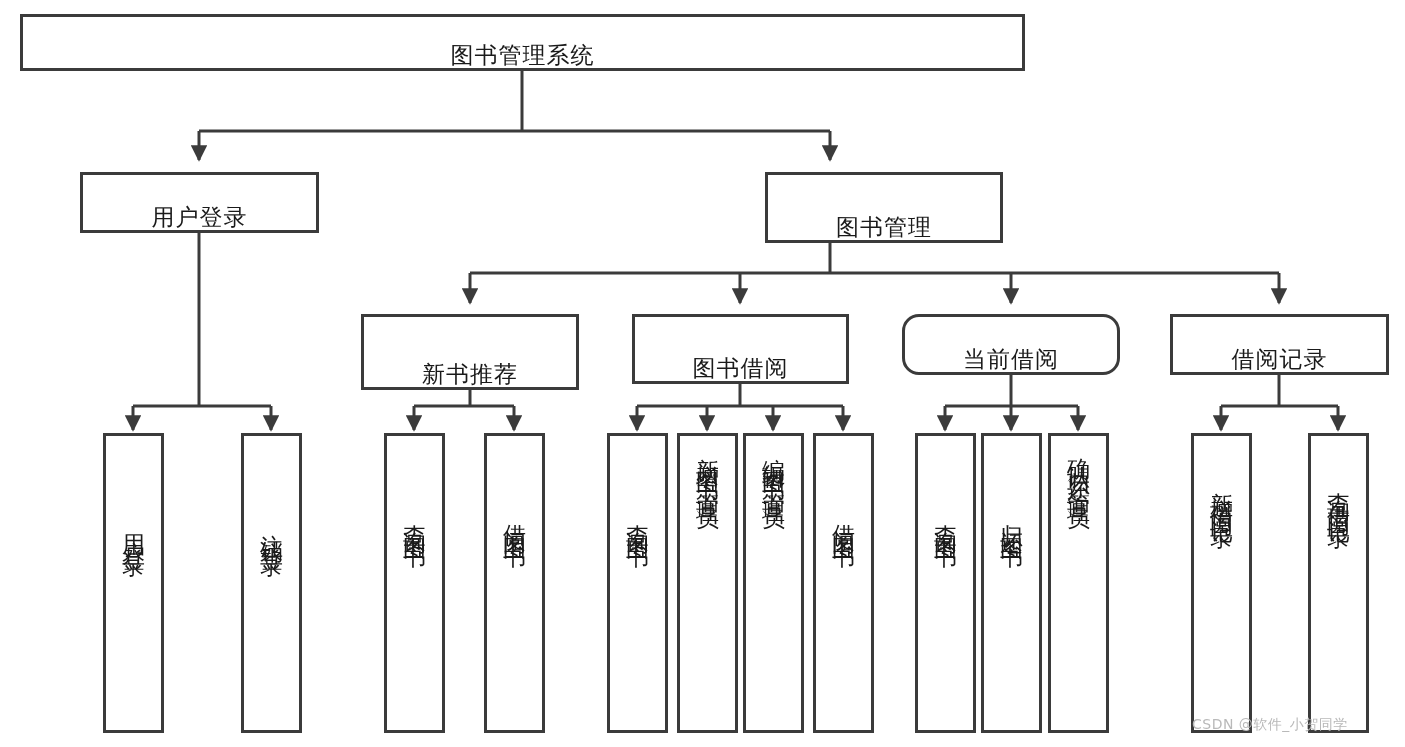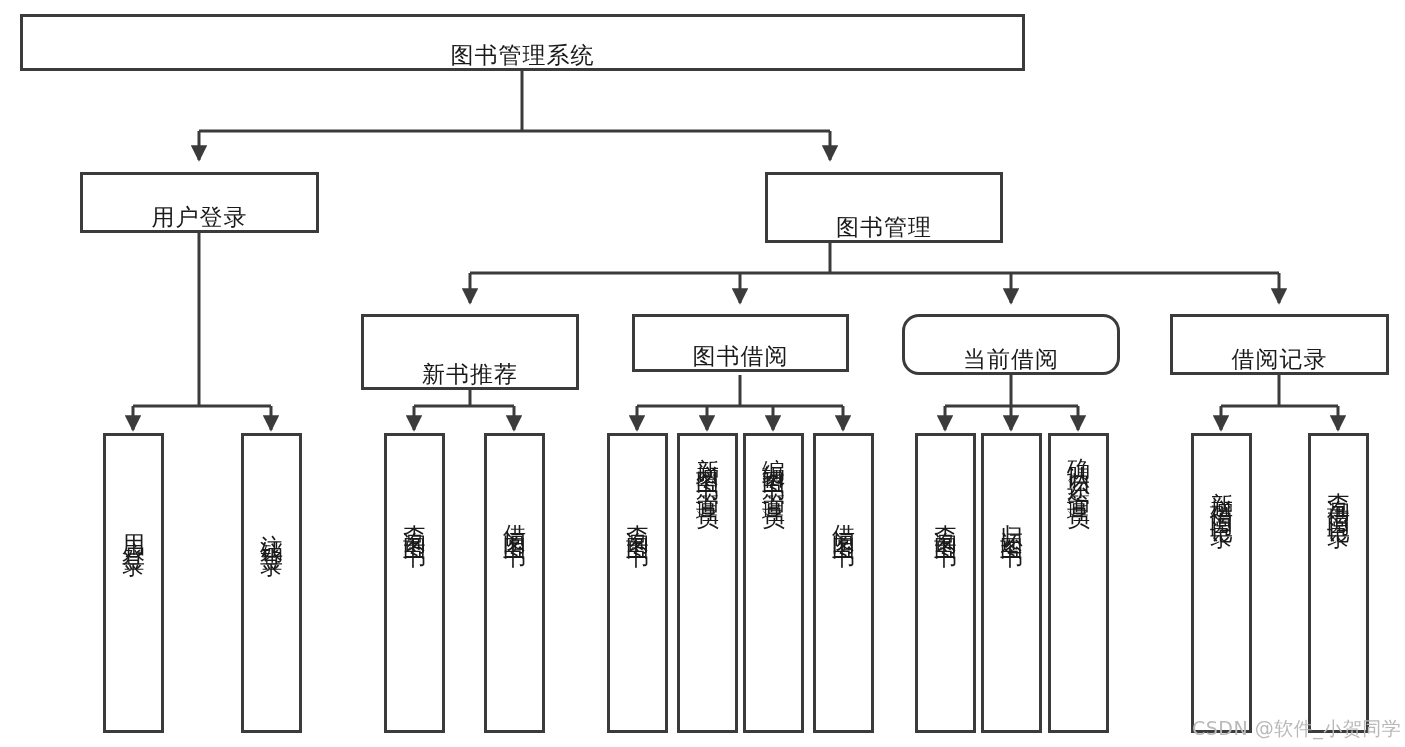--- a/index.html
+++ b/index.html
@@ -59,21 +59,21 @@
   svg.edges {
     position: absolute;
     left: 0;
     top: 0;
     width: 1405px;
     height: 747px;
     pointer-events: none;
   }
   .watermark {
     position: absolute;
-    font-size: 19px;
+    font-size: 14px;
     color: #b9b9b9;
     letter-spacing: 0.5px;
     white-space: nowrap;
     text-align: right;
   }
 </style>
 </head>
 <body>
 
 <div id="canvas">
@@ -137,21 +137,21 @@
   </div>
 
   <div class="node" style="left:717px; top:172px; width:238px; height:71px;margin-left:48px;">
     <span class="label">图书管理</span>
   </div>
 
   <div class="node" style="left:361px; top:314px; width:218px; height:76px;">
     <span class="label">新书推荐</span>
   </div>
 
-  <div class="node" style="left:632px; top:314px; width:217px; height:58px;">
+  <div class="node" style="left:632px; top:314px; width:217px; height:70px;">
     <span class="label">图书借阅</span>
   </div>
 
   <div class="node" style="left:902px; top:314px; width:218px; height:61px;border-radius:17px;">
     <span class="label">当前借阅</span>
   </div>
 
   <div class="node" style="left:1170px; top:314px; width:219px; height:61px;">
     <span class="label">借阅记录</span>
   </div>

